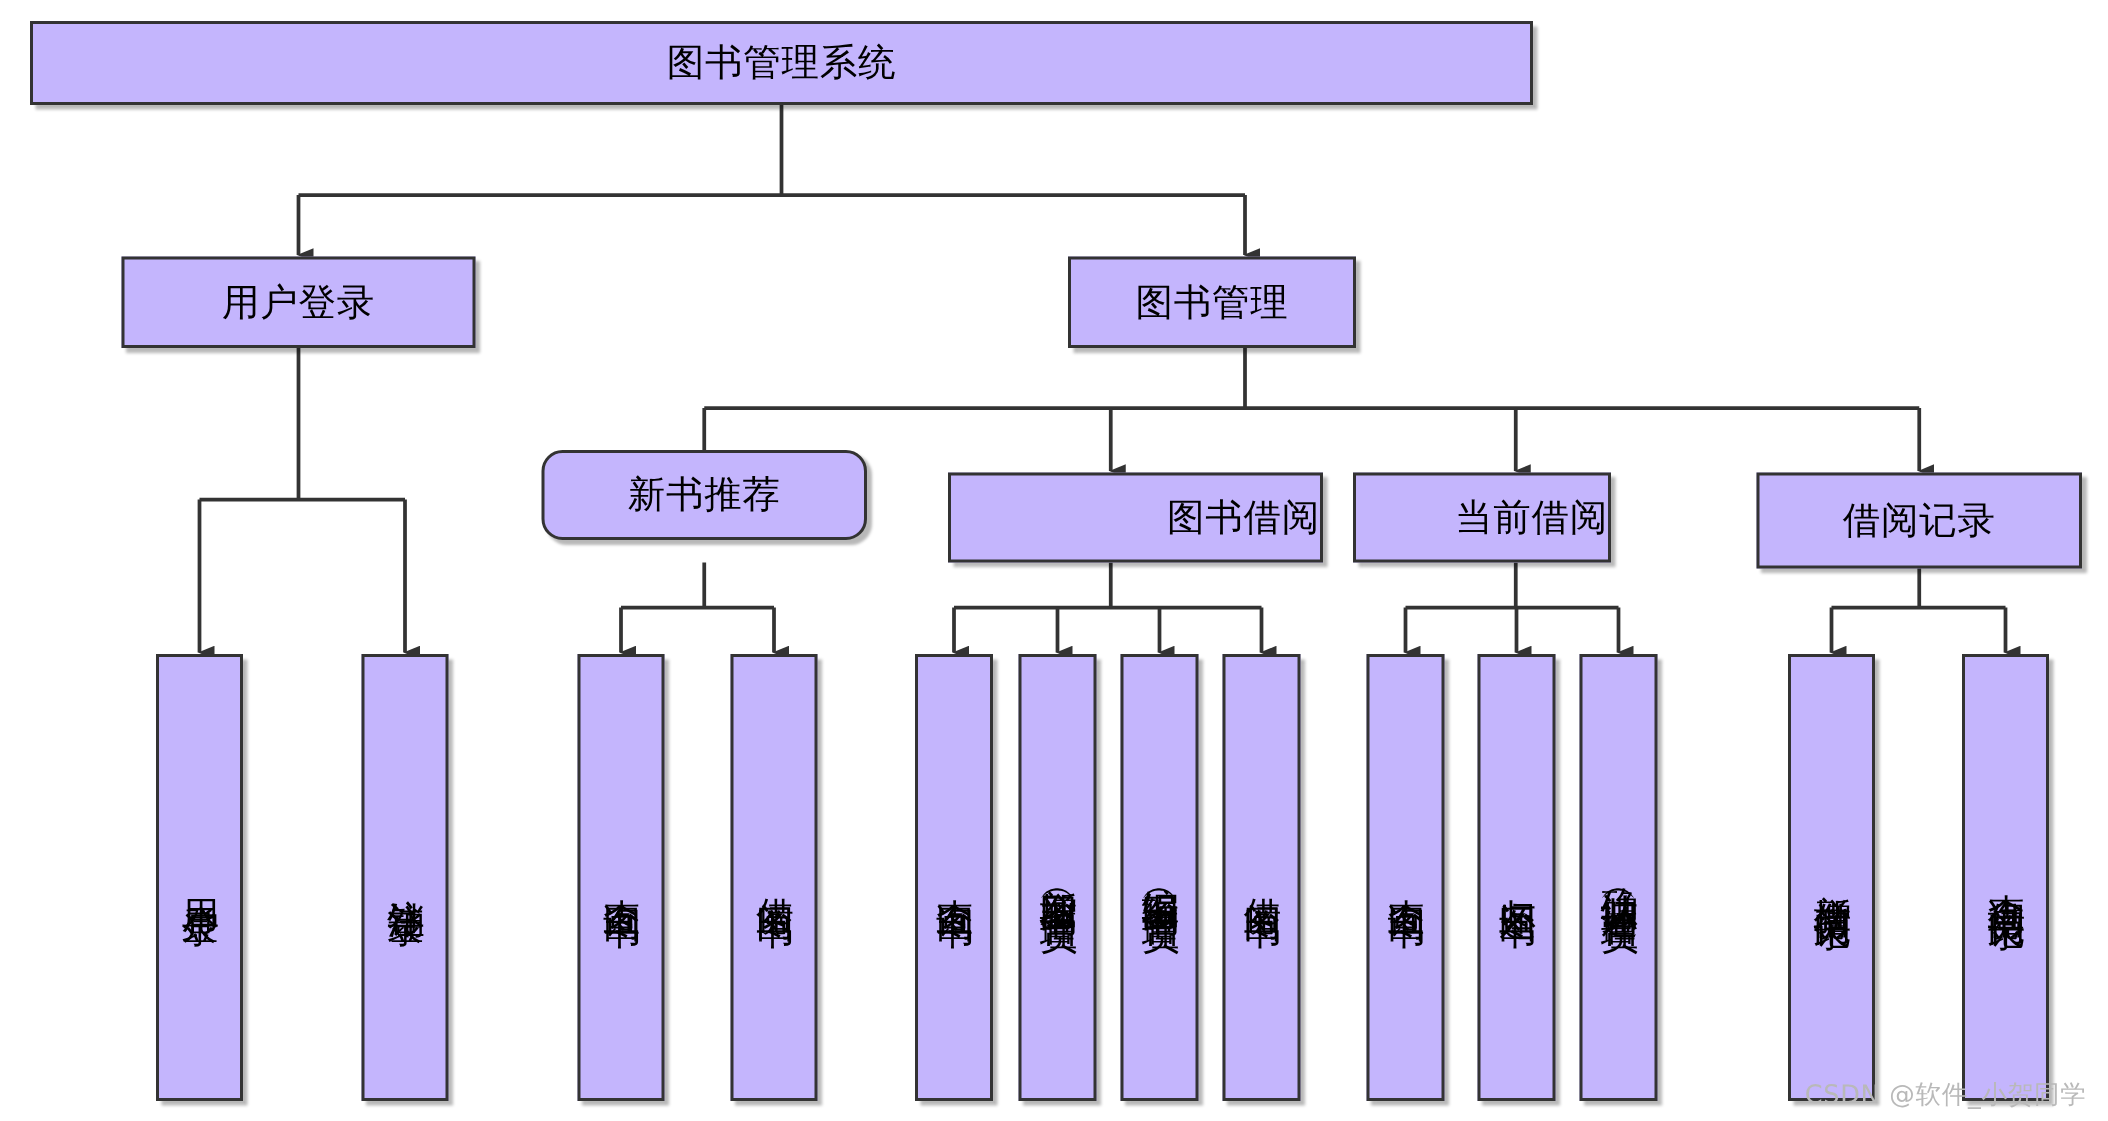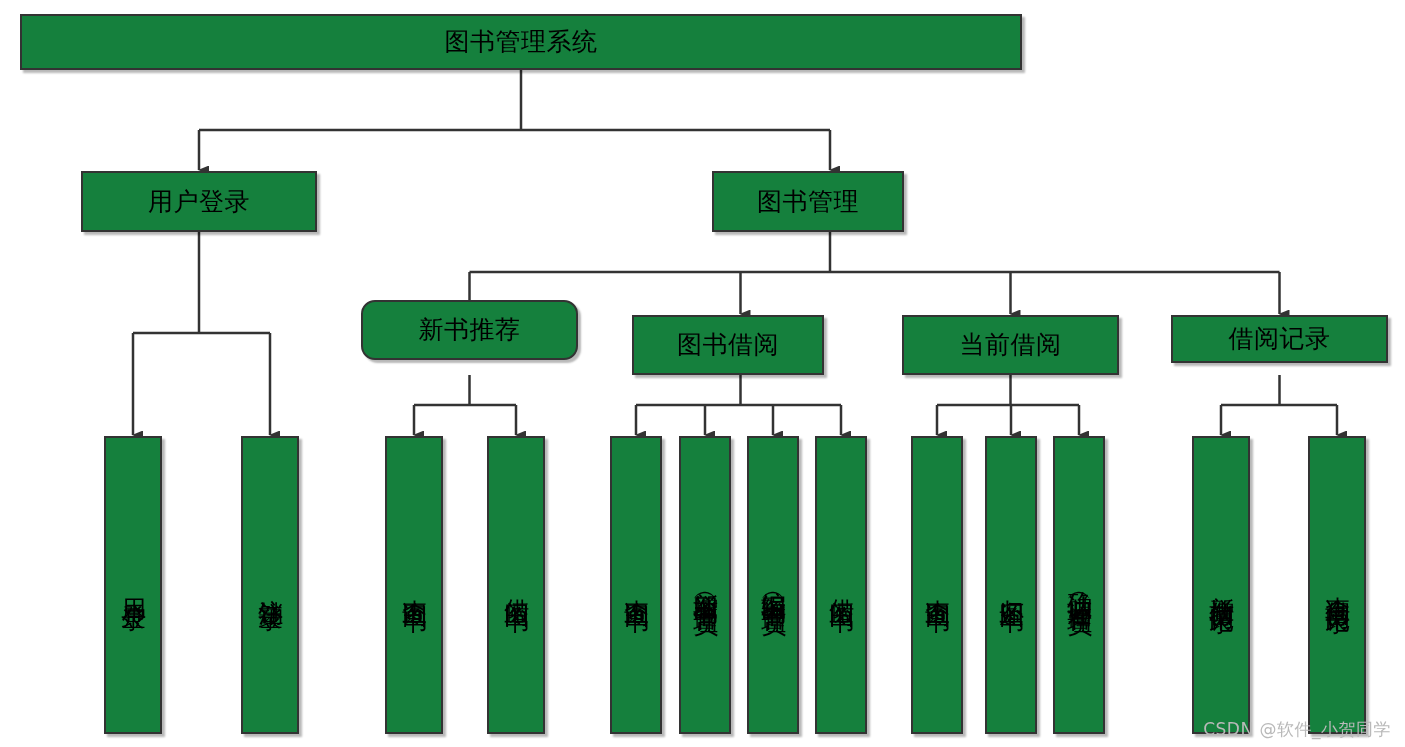--- a/index.html
+++ b/index.html
@@ -3,21 +3,21 @@
 <meta charset="utf-8">
 <style>
   html,body{margin:0;padding:0;background:#ffffff;}
   body{
     font-family:"DejaVu Sans","Liberation Sans",sans-serif;
     width:1405px;height:747px;overflow:hidden;position:relative;
   }
   #diagram-root{position:relative;width:1405px;height:747px;}
   .node{
     position:absolute;box-sizing:border-box;
-    background:#15803d;
+    background:#c4b5fd;
     border:2px solid #333333;
     box-shadow:3px 3px 2px rgba(0,0,0,0.28);
     display:flex;align-items:center;justify-content:center;
     color:#000000;
   }
   .node-label{
     display:block;text-align:center;line-height:1.18;
     letter-spacing:0.5px;
   }
   .node.horiz .node-label{
@@ -97,27 +97,27 @@
       </div>
       <div class="node horiz" style="left: 81px; top: 171px; width: 236px; height: 61px;">
         <span class="node-label">用户登录</span>
       </div>
       <div class="node horiz" style="left: 712px; top: 171px; width: 192px; height: 61px;">
         <span class="node-label">图书管理</span>
       </div>
       <div class="node horiz" style="left: 361px; top: 300px; width: 217px; height: 60px; border-radius: 14px;">
         <span class="node-label">新书推荐</span>
       </div>
-      <div class="node horiz" style="left: 632px; top: 315px; width: 192px; height: 60px;">
+      <div class="node horiz" style="left: 632px; top: 315px; width: 250px; height: 60px; justify-content: flex-end;">
         <span class="node-label">图书借阅</span>
       </div>
-      <div class="node horiz" style="left: 902px; top: 315px; width: 217px; height: 60px;">
+      <div class="node horiz" style="left: 902px; top: 315px; width: 172px; height: 60px; justify-content: flex-end;">
         <span class="node-label">当前借阅</span>
       </div>
-      <div class="node horiz" style="left: 1171px; top: 315px; width: 217px; height: 48px;">
+      <div class="node horiz" style="left: 1171px; top: 315px; width: 217px; height: 64px;">
         <span class="node-label">借阅记录</span>
       </div>
       <div class="node vert" style="left: 104px; top: 436px; width: 58px; height: 298px;">
         <span class="node-label">用户登录</span>
       </div>
       <div class="node vert" style="left: 241px; top: 436px; width: 58px; height: 298px;">
         <span class="node-label">注销登录</span>
       </div>
       <div class="node vert" style="left: 385px; top: 436px; width: 58px; height: 298px;">
         <span class="node-label">查询图书</span>

